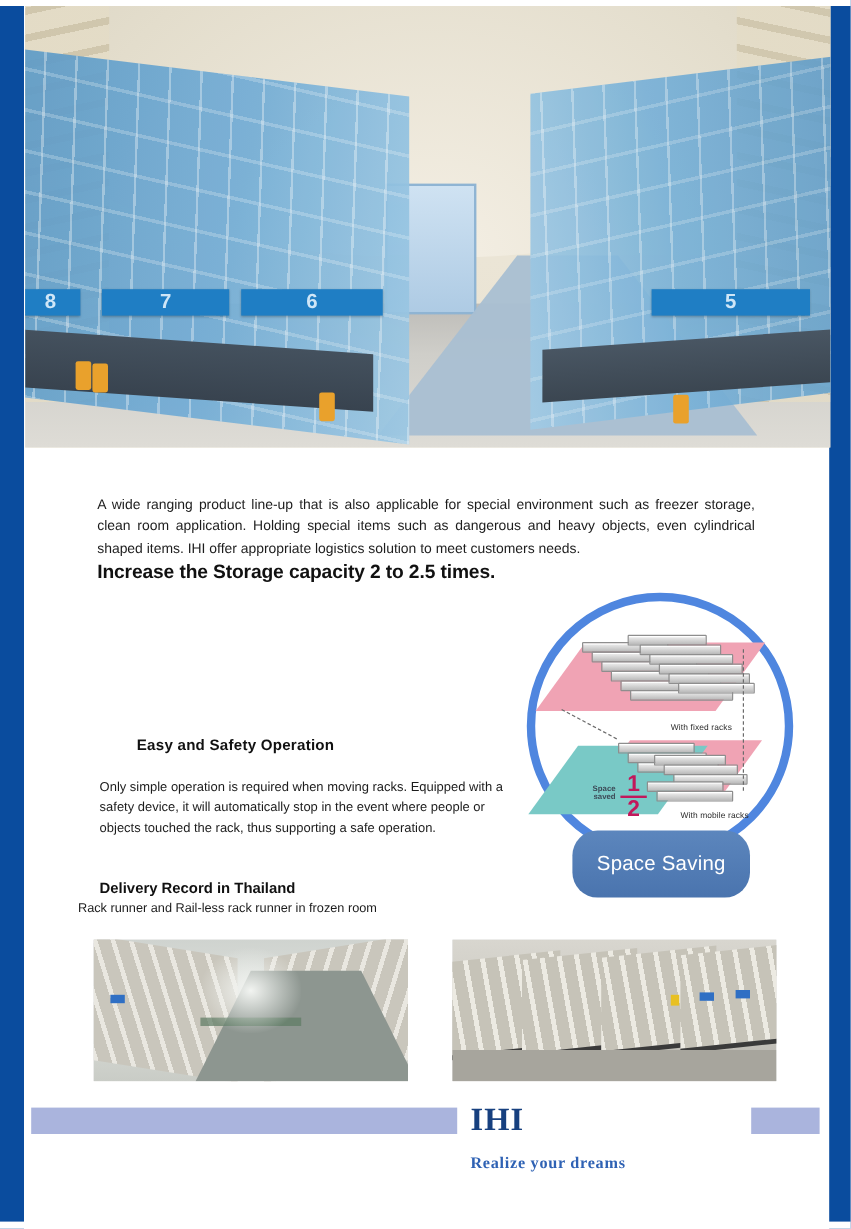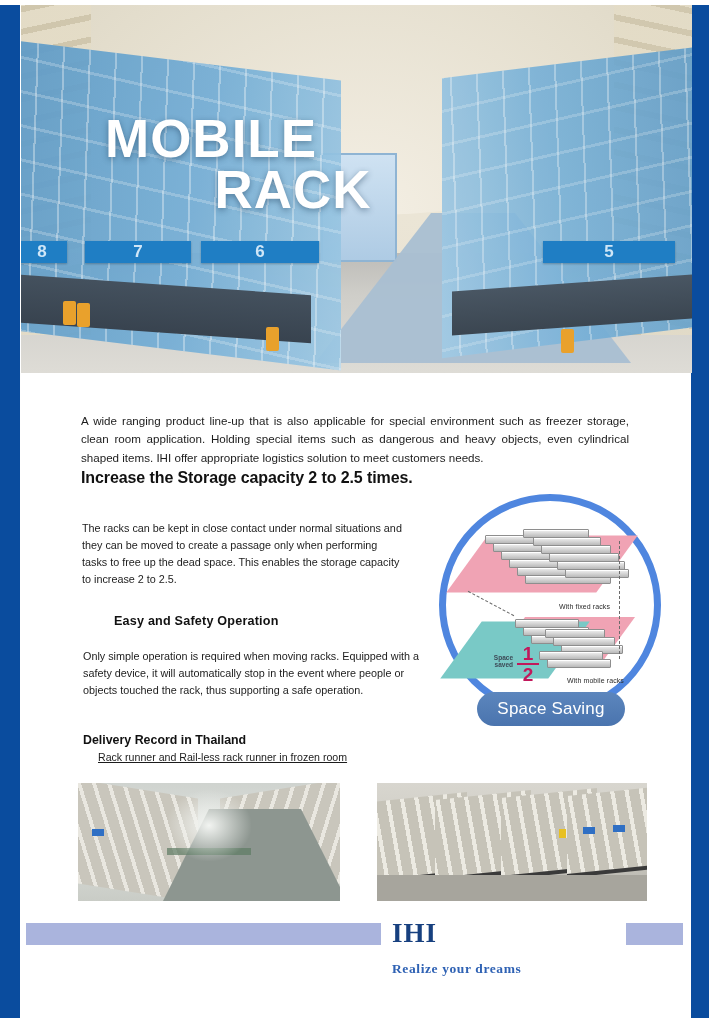--- a/index.html
+++ b/index.html
@@ -96,21 +96,21 @@
     position:absolute;font-weight:bold;color:#111;
   }
   .sec-b{
     position:absolute;font-size:10.8px;line-height:1.58;color:#1c1c1c;
   }
   .h-storage{left:81px;top:469px;font-size:16px;letter-spacing:-.1px;}
   .b-storage{left:82px;top:520px;width:320px;}
   .h-easy{left:86px;top:614px;font-size:12.6px;letter-spacing:.2px;padding-left:28px;}
   .b-easy{left:83px;top:648px;width:345px;}
   .h-deliv{left:83px;top:733px;font-size:12.4px;}
-  .b-deliv{left:98px;top:749px;width:330px;font-size:10.6px;text-decoration:underline;}
+  .b-deliv{left:65px;top:749px;width:330px;font-size:10.6px;}
 
   
   .circle-wrap{position:absolute;left:437px;top:494px;width:230px;height:250px;}
   .ring{
     position:absolute;left:2px;top:0;width:222px;height:222px;
     border-radius:50%;border:7px solid #4f86df;background:#fff;
     box-sizing:border-box;
   }
   .diagram{position:absolute;left:12px;top:13px;width:204px;height:200px;}
   .plate{position:absolute;}
@@ -137,21 +137,21 @@
   }
   .cap-fixed{left:110px;top:96px;}
   .cap-mobile{left:118px;top:170px;}
   .saved-lbl{position:absolute;left:30px;top:147px;font-size:6.5px;font-weight:bold;
     color:#3d4a57;line-height:1.15;text-align:right;width:34px;}
   .frac{position:absolute;left:68px;top:138px;color:#c2185b;font-weight:bold;
     font-size:19px;line-height:.92;text-align:center;width:22px;}
   .frac .bar{display:block;height:2px;background:#c2185b;margin:1px 0;}
 
   .badge{
-    position:absolute;left:40px;top:198px;width:148px;height:34px;
+    position:absolute;left:40px;top:198px;width:148px;height:56px;
     background:linear-gradient(#5c86bd,#4a74ae);
     border-radius:21px;color:#fff;
     display:flex;align-items:center;justify-content:center;
     font-size:17px;letter-spacing:.2px;
   }
 
   
   .photo{position:absolute;overflow:hidden;background:#ddd;}
   .photo-l{left:78px;top:783px;width:262px;height:118px;}
   .photo-r{left:377px;top:783px;width:270px;height:118px;}
@@ -207,43 +207,38 @@
       <div class="rack-left"></div>
       <div class="rack-right"></div>
       <div class="plinth-l"></div>
       <div class="plinth-r"></div>
       <div class="chock" style="left:42px;bottom:48px;"></div>
       <div class="chock" style="left:56px;bottom:46px;"></div>
       <div class="chock" style="left:245px;bottom:22px;"></div>
       <div class="chock" style="left:540px;bottom:20px;"></div>
     </div>
 
-    <div class="hero-title">
-      <span>MOBILE</span>
-      <span class="l2">RACK</span>
-    </div>
 
     <div class="numtag" style="left:-4px;top:236px;width:50px;">
         <span>8</span>
       </div>
     <div class="numtag" style="left:64px;top:236px;width:106px;">
         <span>7</span>
       </div>
     <div class="numtag" style="left:180px;top:236px;width:118px;">
         <span>6</span>
       </div>
     <div class="numtag" style="left:522px;top:236px;width:132px;">
         <span>5</span>
       </div>
   </div>
 
   <p class="intro">A wide ranging  product  line-up  that is also applicable  for special environment   such as freezer storage,  clean room  application. Holding  special items such as dangerous  and heavy  objects, even  cylindrical shaped  items. IHI offer  appropriate  logistics solution to meet customers needs.</p>
 
   <div class="sec-h h-storage">Increase the Storage capacity 2 to 2.5 times.</div>
-  <div class="sec-b b-storage">The racks can be kept in close contact under normal situations and they can be moved to create a passage only when performing tasks to free up the dead space. This enables the storage capacity to increase 2 to 2.5.</div>
 
   <div class="sec-h h-easy">Easy and Safety Operation</div>
   <div class="sec-b b-easy">Only simple operation is required when moving racks. Equipped with a safety device, it will automatically stop in the event where people or objects touched the rack, thus supporting a safe operation.</div>
 
   <div class="sec-h h-deliv">Delivery Record in Thailand</div>
   <div class="sec-b b-deliv">Rack runner and Rail-less rack runner in frozen room</div>
 
   <div class="circle-wrap">
     <div class="ring"></div>
 

